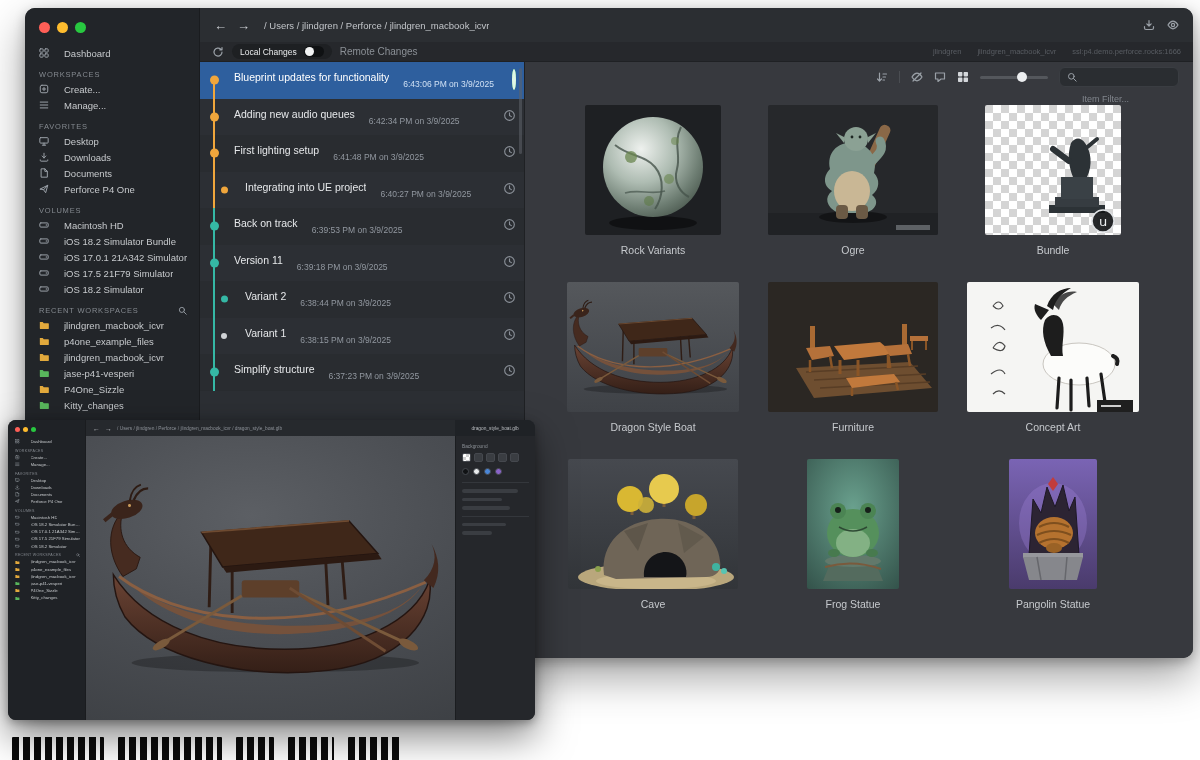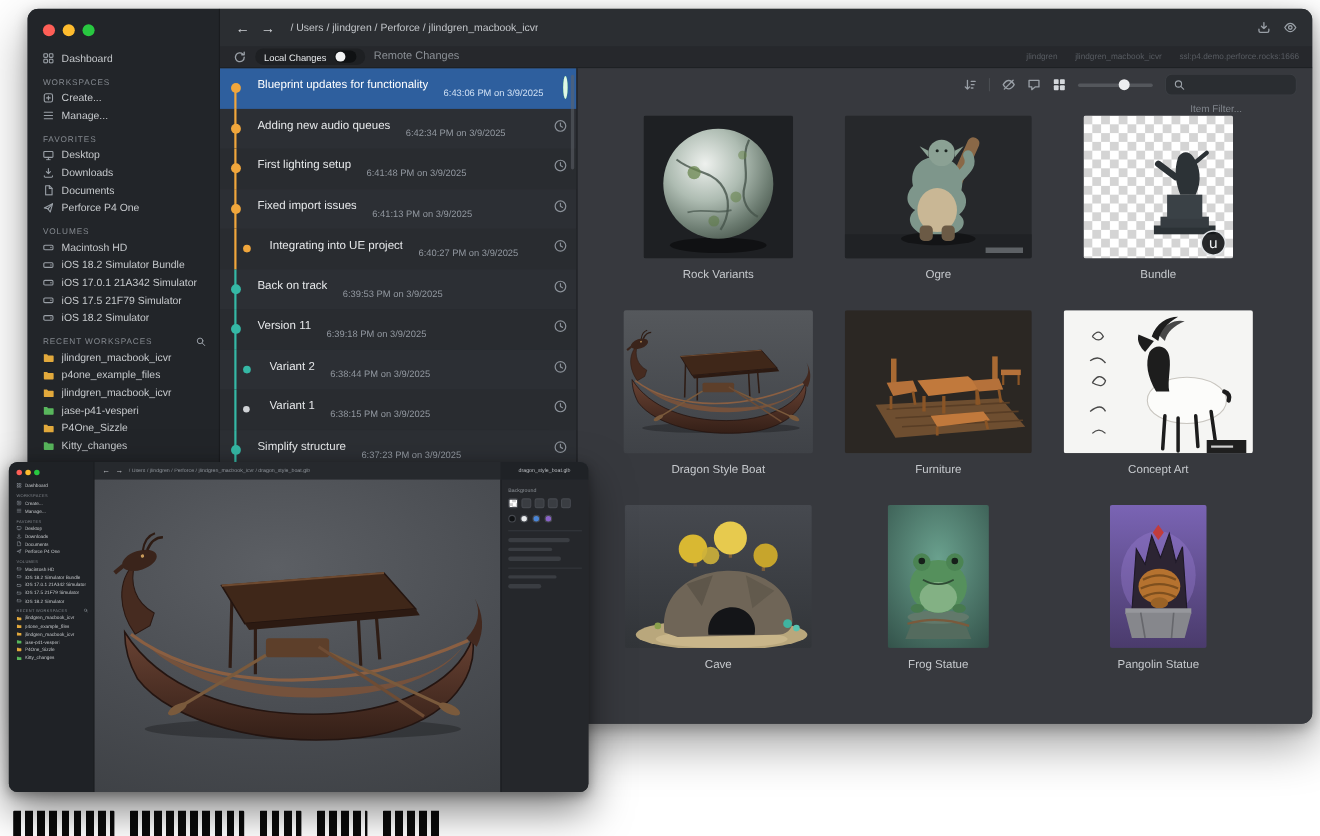--- a/index.html
+++ b/index.html
@@ -14,21 +14,21 @@
   .win-main { position:absolute; left:25px; top:8px; width:1168px; height:650px; background:#2e3136;
               border-radius:10px; box-shadow:0 18px 44px rgba(0,0,0,.38), 0 4px 12px rgba(0,0,0,.25);
               display:flex; overflow:hidden; }
   .sidebar { width:175px; background:#222529; flex:none; padding-top:12px; border-right:1px solid #1a1c1f; }
   .traffic { display:flex; gap:7px; padding:2px 0 12px 14px; }
   .tdot { width:11px; height:11px; border-radius:50%; }
   .tdot.r{background:#ff5f57}.tdot.y{background:#febc2e}.tdot.g{background:#28c840}
   .sb-item { display:flex; align-items:center; gap:7px; height:16px; padding:0 10px 0 14px;
              font-size:9.5px; color:#c7cacd; white-space:nowrap; overflow:hidden; }
   .sb-item .ic svg{ width:10px; height:10px; }
-  .sb-label { overflow:hidden; text-overflow:ellipsis; }
+  .sb-label { overflow:hidden; text-overflow:ellipsis;margin-left:8px; }
   .sb-sec { display:flex; align-items:center; justify-content:space-between; height:14px; margin-top:6px;
             padding:0 12px 0 14px; font-size:7.5px; letter-spacing:.8px; color:#84898f; }
   .sb-sec .ic svg{ width:9px; height:9px; }
 
   .mainbody { flex:1; display:flex; flex-direction:column; min-width:0; }
   .titlebar { height:34px; background:#2b2e32; display:flex; align-items:center; padding:0 14px; gap:10px; flex:none; }
   .navarrow { color:#cdd0d4; font-size:13px; line-height:1; cursor:default; }
   .crumb { font-size:9.5px; color:#c2c5c9; margin-left:4px; white-space:nowrap; overflow:hidden; text-overflow:ellipsis;text-align:center; }
   .tb-right { margin-left:auto; display:flex; gap:12px; }
 
@@ -376,34 +376,20 @@
                     <path d="M7 4.2V7l2 1.2"></path>
                   </svg>
                 </span></span>
             </div>
             <div class="crow    ">
               <span class="rail" style="background:#f0a63c"></span>
               <span class="dot" style="background:#f0a63c"></span>
               <span class="ctext">
                 <span class="ctitle">First lighting setup</span>
                 <span class="ctime">6:41:48 PM on 3/9/2025</span>
-              </span>
-              <span class="cicon"><span class="ic" style="color:#8a9098">
-                  <svg viewBox="0 0 14 14">
-                    <circle cx="7" cy="7" r="5.2"></circle>
-                    <path d="M7 4.2V7l2 1.2"></path>
-                  </svg>
-                </span></span>
-            </div>
-            <div class="crow    ">
-              <span class="rail" style="background:#f0a63c"></span>
-              <span class="dot" style="background:#f0a63c"></span>
-              <span class="ctext">
-                <span class="ctitle">Fixed import issues</span>
-                <span class="ctime">6:41:13 PM on 3/9/2025</span>
               </span>
               <span class="cicon"><span class="ic" style="color:#8a9098">
                   <svg viewBox="0 0 14 14">
                     <circle cx="7" cy="7" r="5.2"></circle>
                     <path d="M7 4.2V7l2 1.2"></path>
                   </svg>
                 </span></span>
             </div>
             <div class="crow  indent  ">
               <span class="rail" style="background:#f0a63c"></span>

